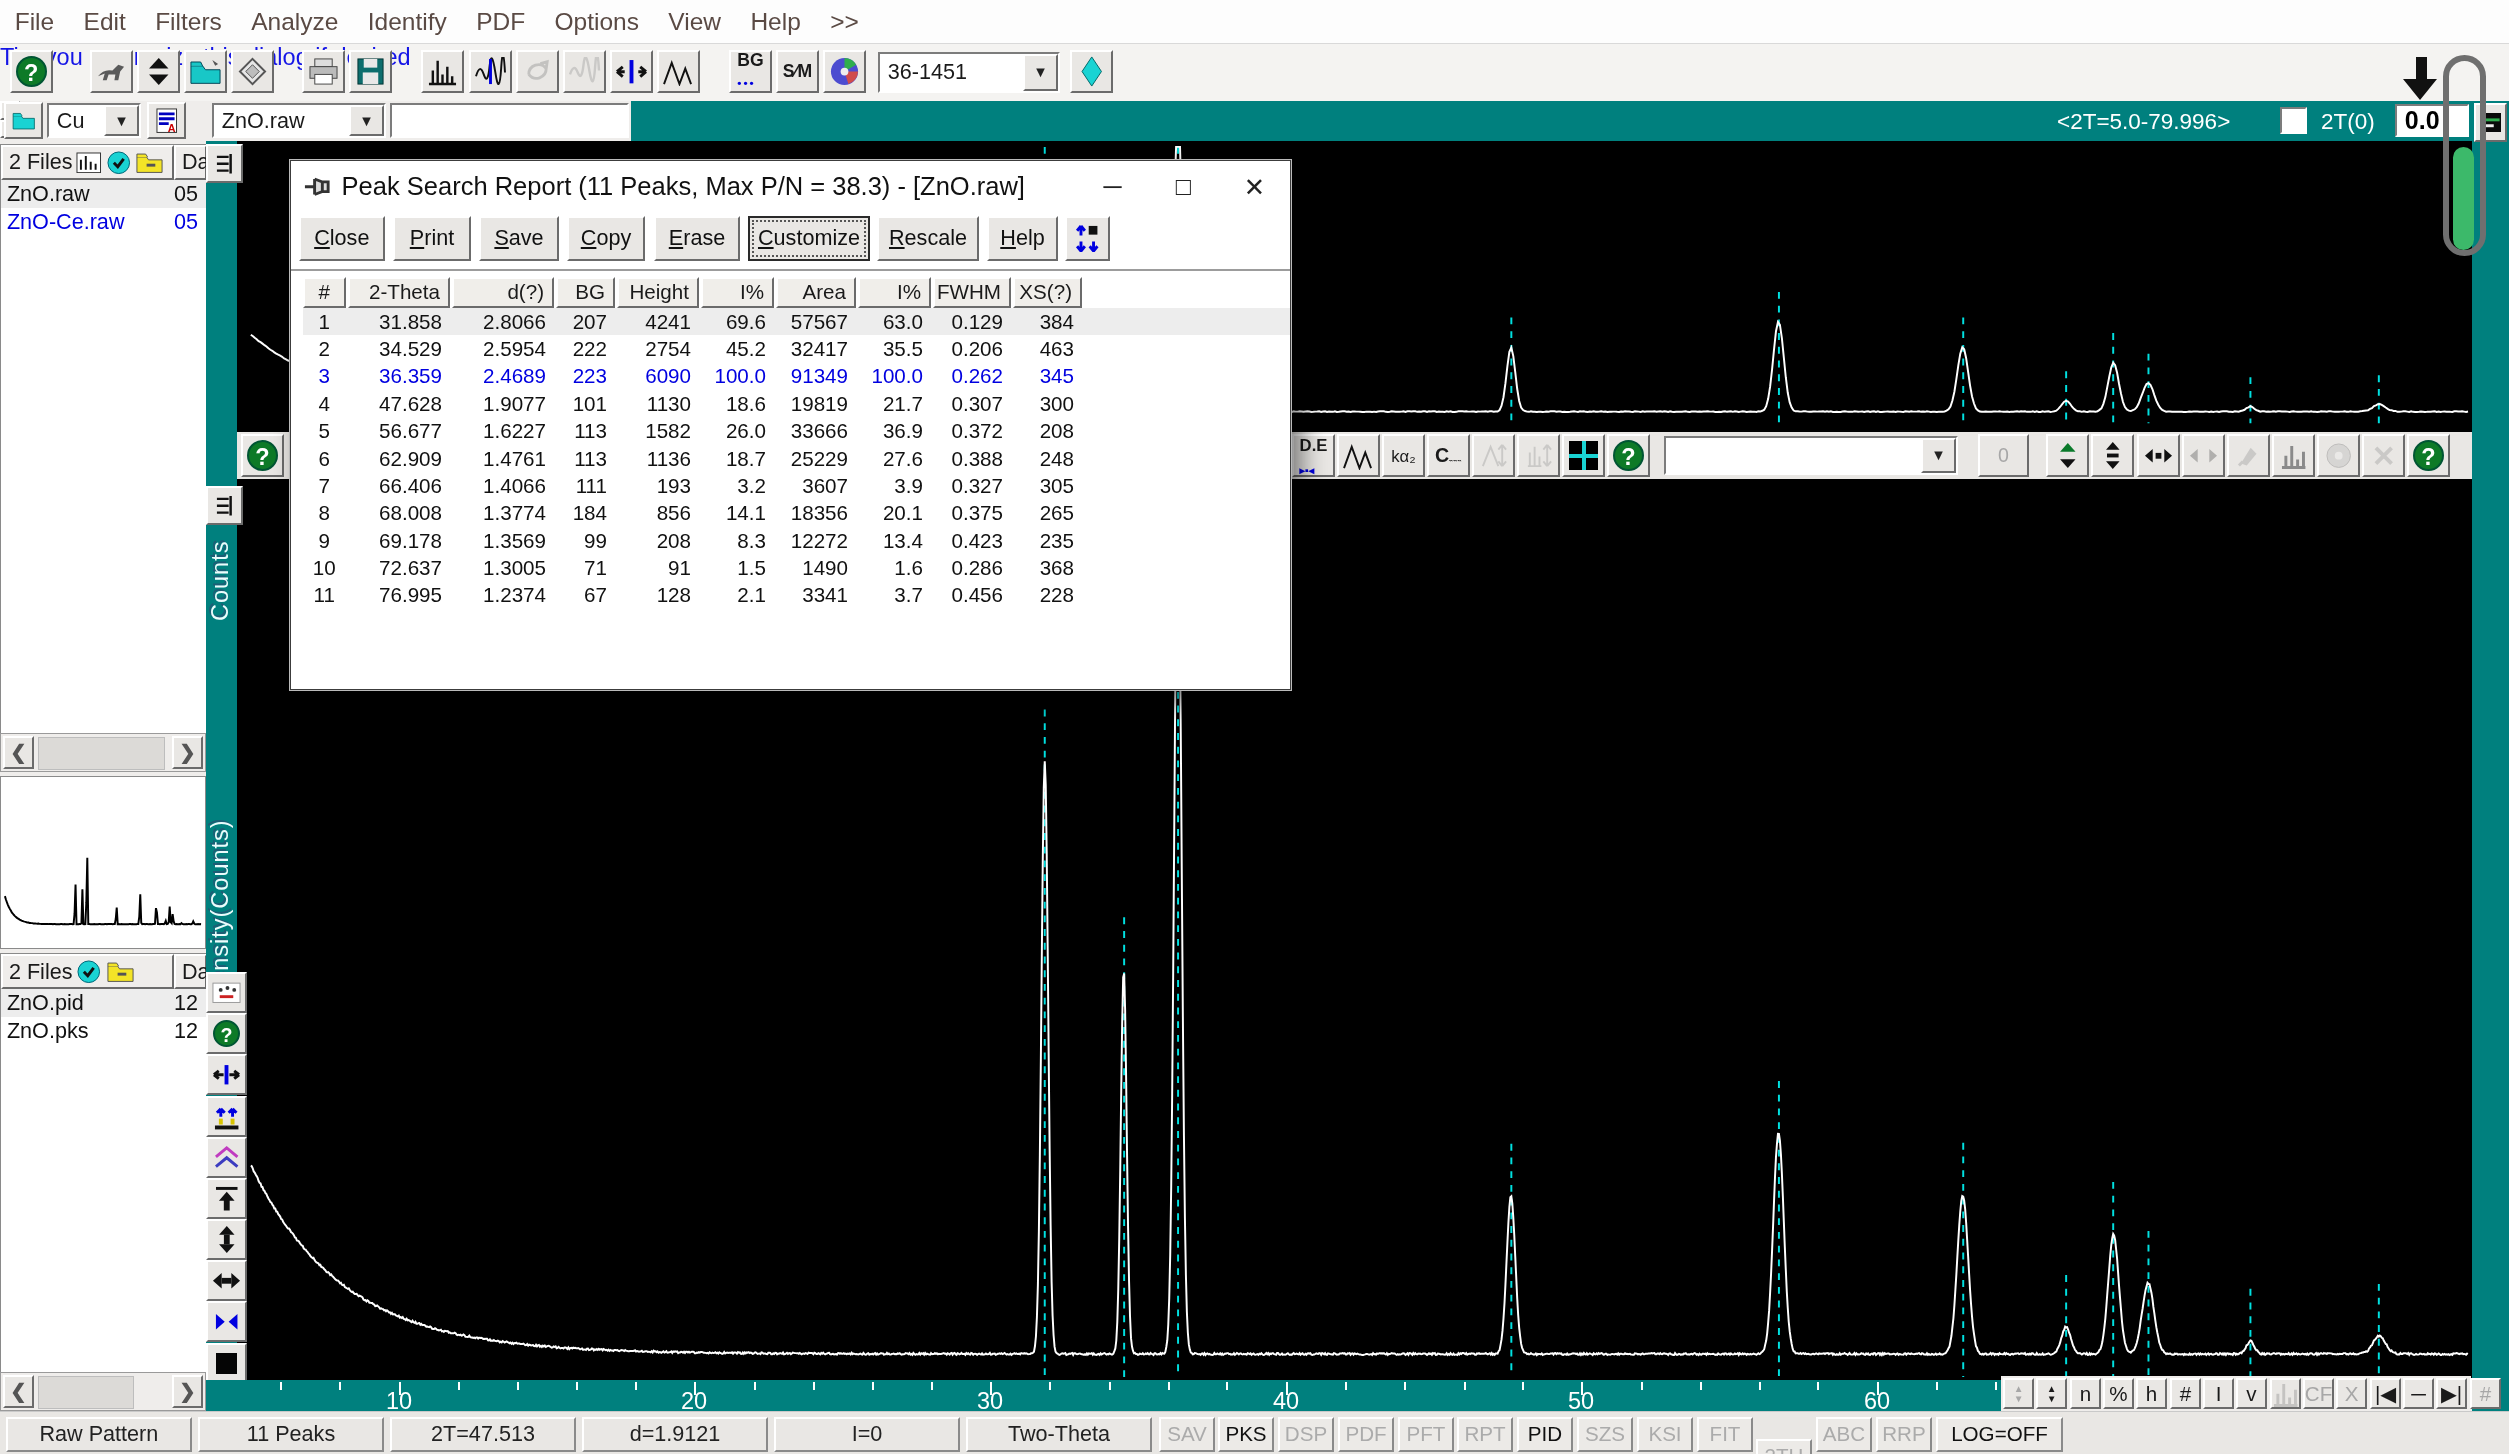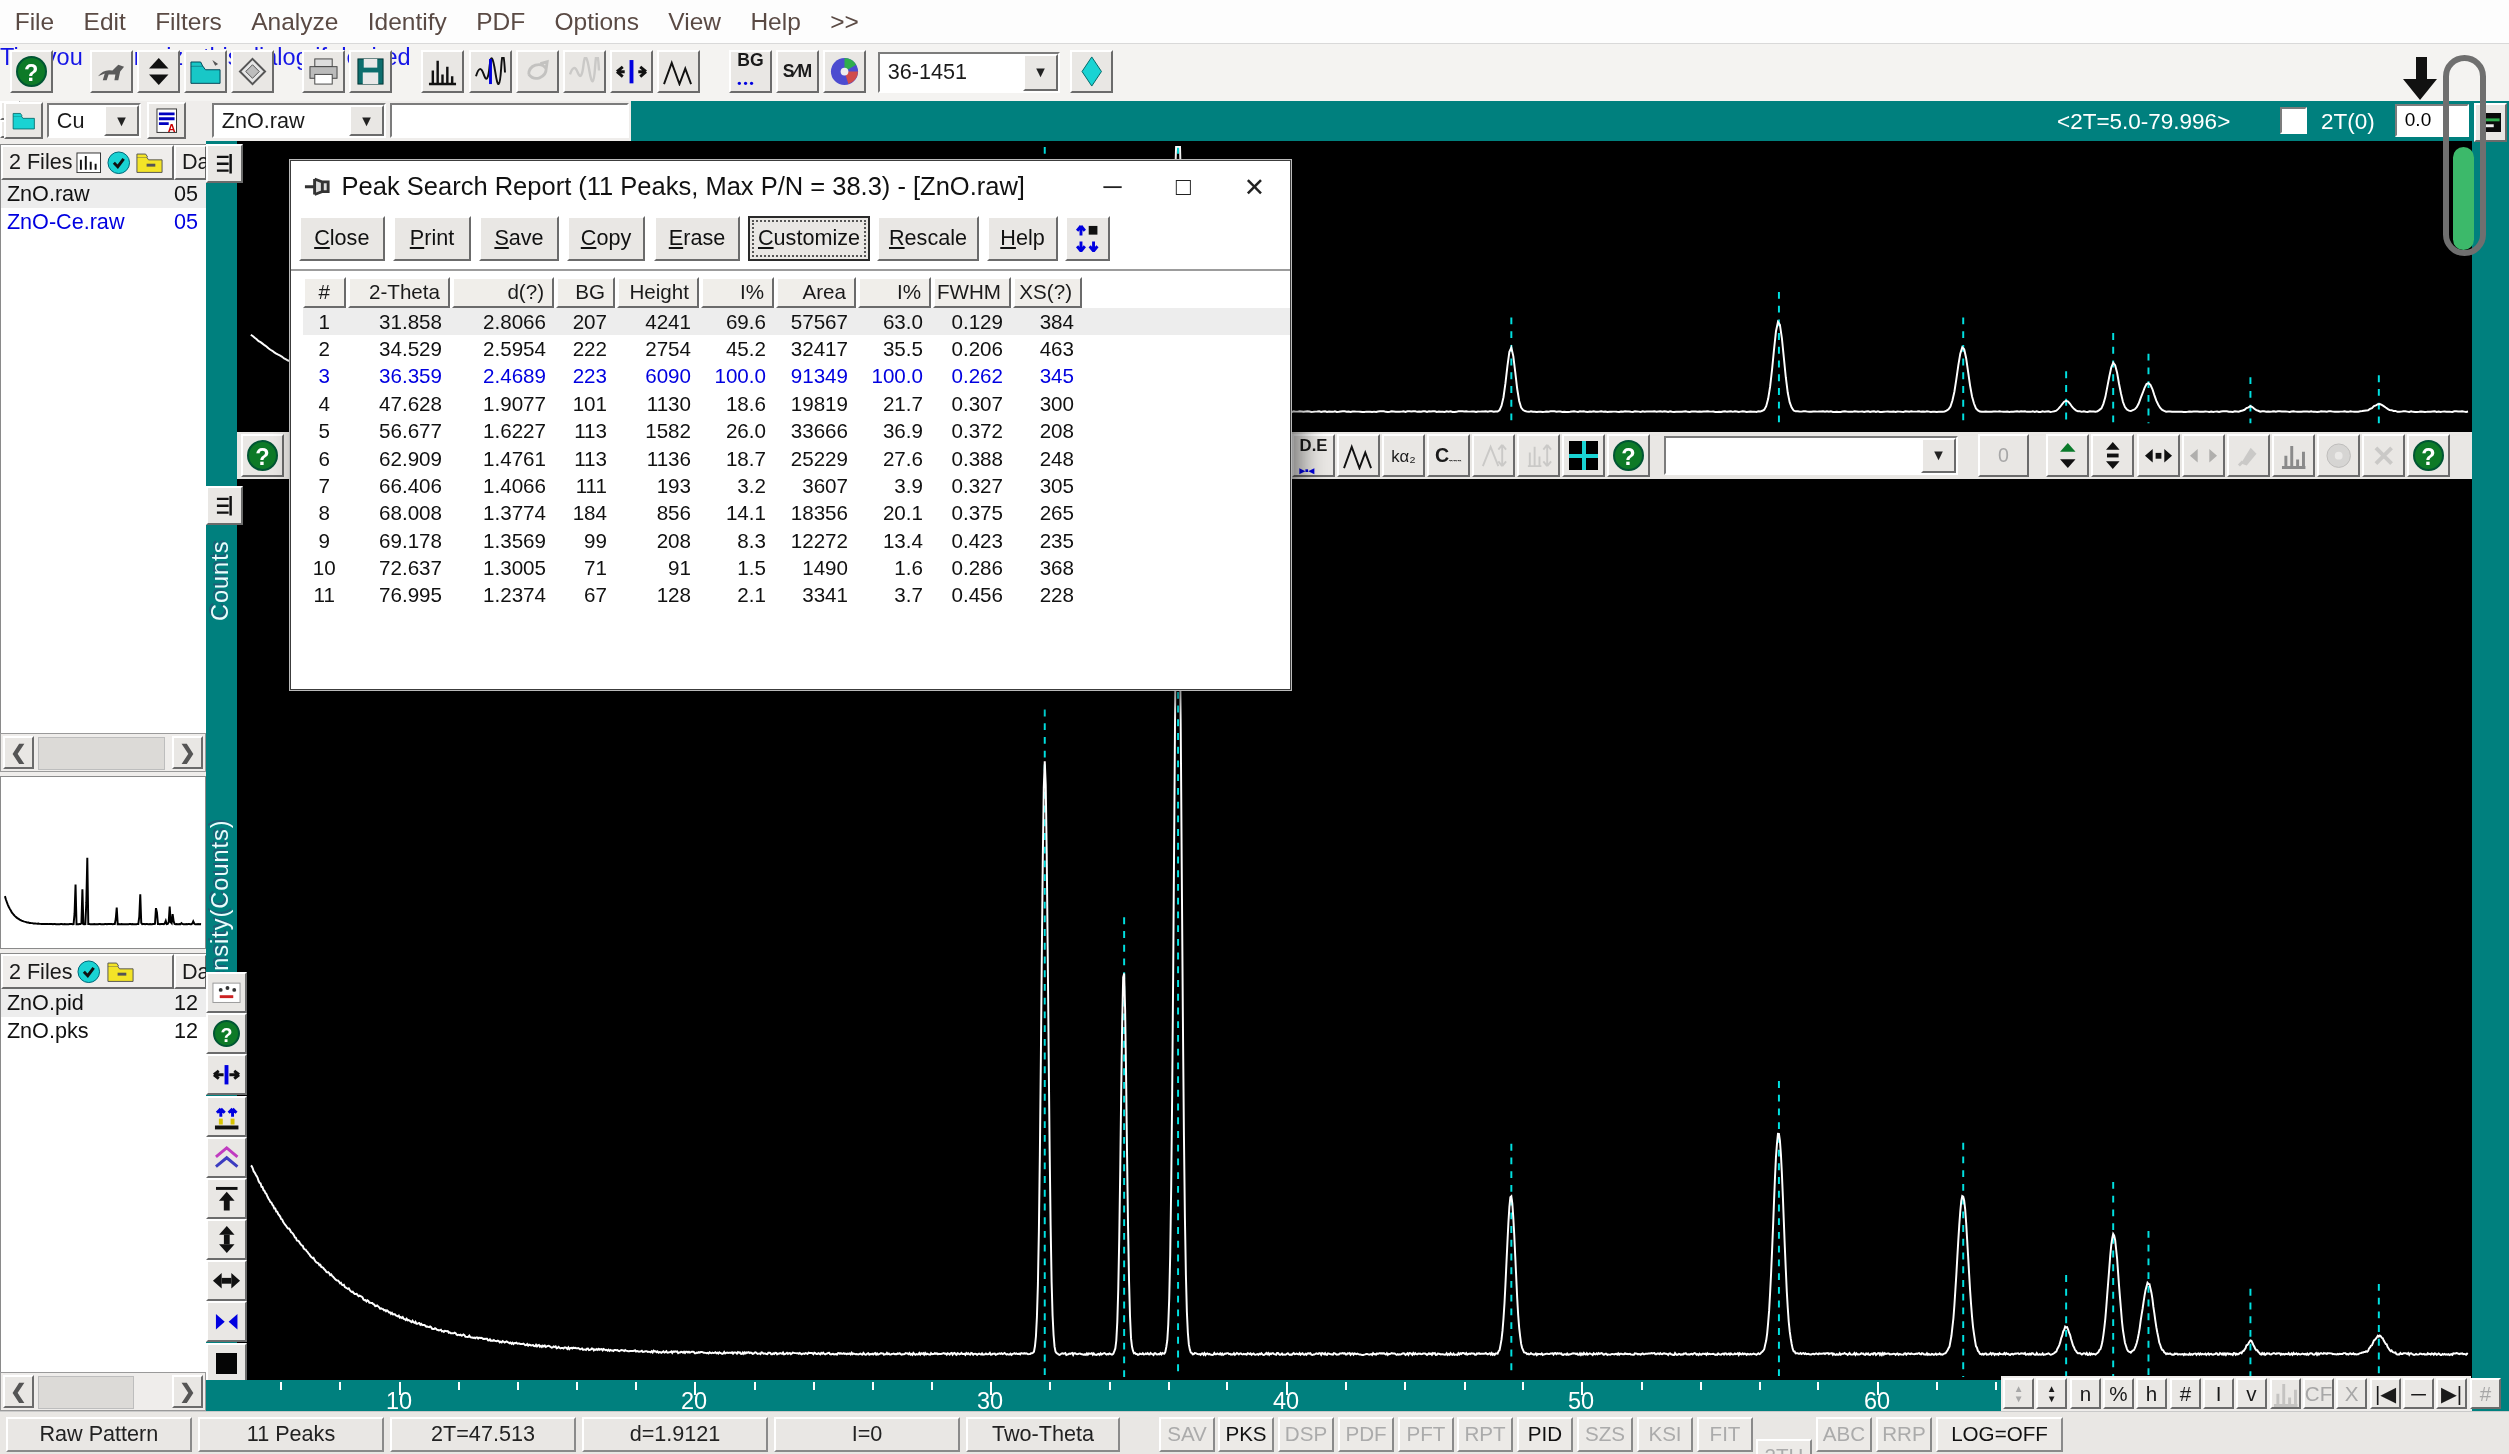--- a/index.html
+++ b/index.html
@@ -20,21 +20,21 @@
   .qball{display:inline-block;width:31px;height:31px;border-radius:50%;background:#0d7a27;
          color:#fff;font-weight:bold;font-size:23.5px;line-height:31px;text-align:center;
          border:2px solid #053;box-sizing:border-box;}
   .combo{position:absolute;background:#fff;border:2px solid;border-color:#7c7c7c #fff #fff #7c7c7c;
          box-sizing:border-box;display:flex;align-items:center;font-size:21.6px;}
   .combo .val{flex:1;padding-left:7.8px;white-space:nowrap;overflow:hidden;}
   .combo .dd{width:31px;align-self:stretch;background:#e9e7e4;border:2px solid;
              border-color:#fff #6b6b6b #6b6b6b #fff;display:flex;align-items:center;justify-content:center;
              font-size:14.7px;color:#222;}
   .field{position:absolute;background:#fff;border:2px solid;border-color:#7c7c7c #fff #fff #7c7c7c;
-         box-sizing:border-box;font-size:19px;display:flex;align-items:center;padding-left:7.8px;}
+         box-sizing:border-box;font-size:25px;display:flex;align-items:center;padding-left:7.8px;font-weight:bold;}
   
   .teal{background:#00807e;color:#fff;}
   
   #dialog{left:290px;top:160px;width:999px;height:528px;background:#ffffff;z-index:40;
           border:1px solid #3c3c3c;box-shadow:0 0 0 1px #bbb,9.8px 11.8px 25.5px rgba(0,0,0,.55);}
   #dlg-title{height:51px;display:flex;align-items:center;font-size:25.5px;color:#111;background:#fff;}
   #dlg-title .cap{margin-left:9.8px;white-space:nowrap;}
   .sysbtn{width:71px;height:49px;display:flex;align-items:center;justify-content:center;
           font-size:25.5px;color:#222;font-weight:300;}
   #dlg-btnrow{position:relative;height:57px;border-bottom:2px solid #9c9c9c;}
@@ -635,21 +635,21 @@
         </svg>
       </div>
     </div>
 
   <div id="statusbar" class="abs" style="left:0;top:1411px;width:2509px;height:43px;background:#e9e7e4;border-top:1px solid #c9c9c9;">
       <div class="spanel" style="left: 5.9px; width: 186px;">Raw Pattern</div>
       <div class="spanel" style="left: 198px; width: 186px;">11 Peaks</div>
       <div class="spanel" style="left: 390px; width: 186px;">2T=47.513</div>
       <div class="spanel" style="left: 582px; width: 186px;">d=1.9121</div>
       <div class="spanel" style="left: 774px; width: 186px;">I=0</div>
-      <div class="spanel" style="left: 966px; width: 154px;">Two-Theta</div>
+      <div class="spanel" style="left: 966px; width: 186px;">Two-Theta</div>
       <div class="stgl" style="left: 1159px; width: 56px;">SAV</div>
       <div class="stgl on" style="left: 1218px; width: 56px;">PKS</div>
       <div class="stgl" style="left: 1278px; width: 56px;">DSP</div>
       <div class="stgl" style="left: 1338px; width: 56px;">PDF</div>
       <div class="stgl" style="left: 1398px; width: 56px;">PFT</div>
       <div class="stgl" style="left: 1457px; width: 56px;">RPT</div>
       <div class="stgl on" style="left: 1517px; width: 56px;">PID</div>
       <div class="stgl" style="left: 1577px; width: 56px;">SZS</div>
       <div class="stgl" style="left: 1637px; width: 56px;">KSI</div>
       <div class="stgl" style="left: 1697px; width: 56px;">FIT</div>

